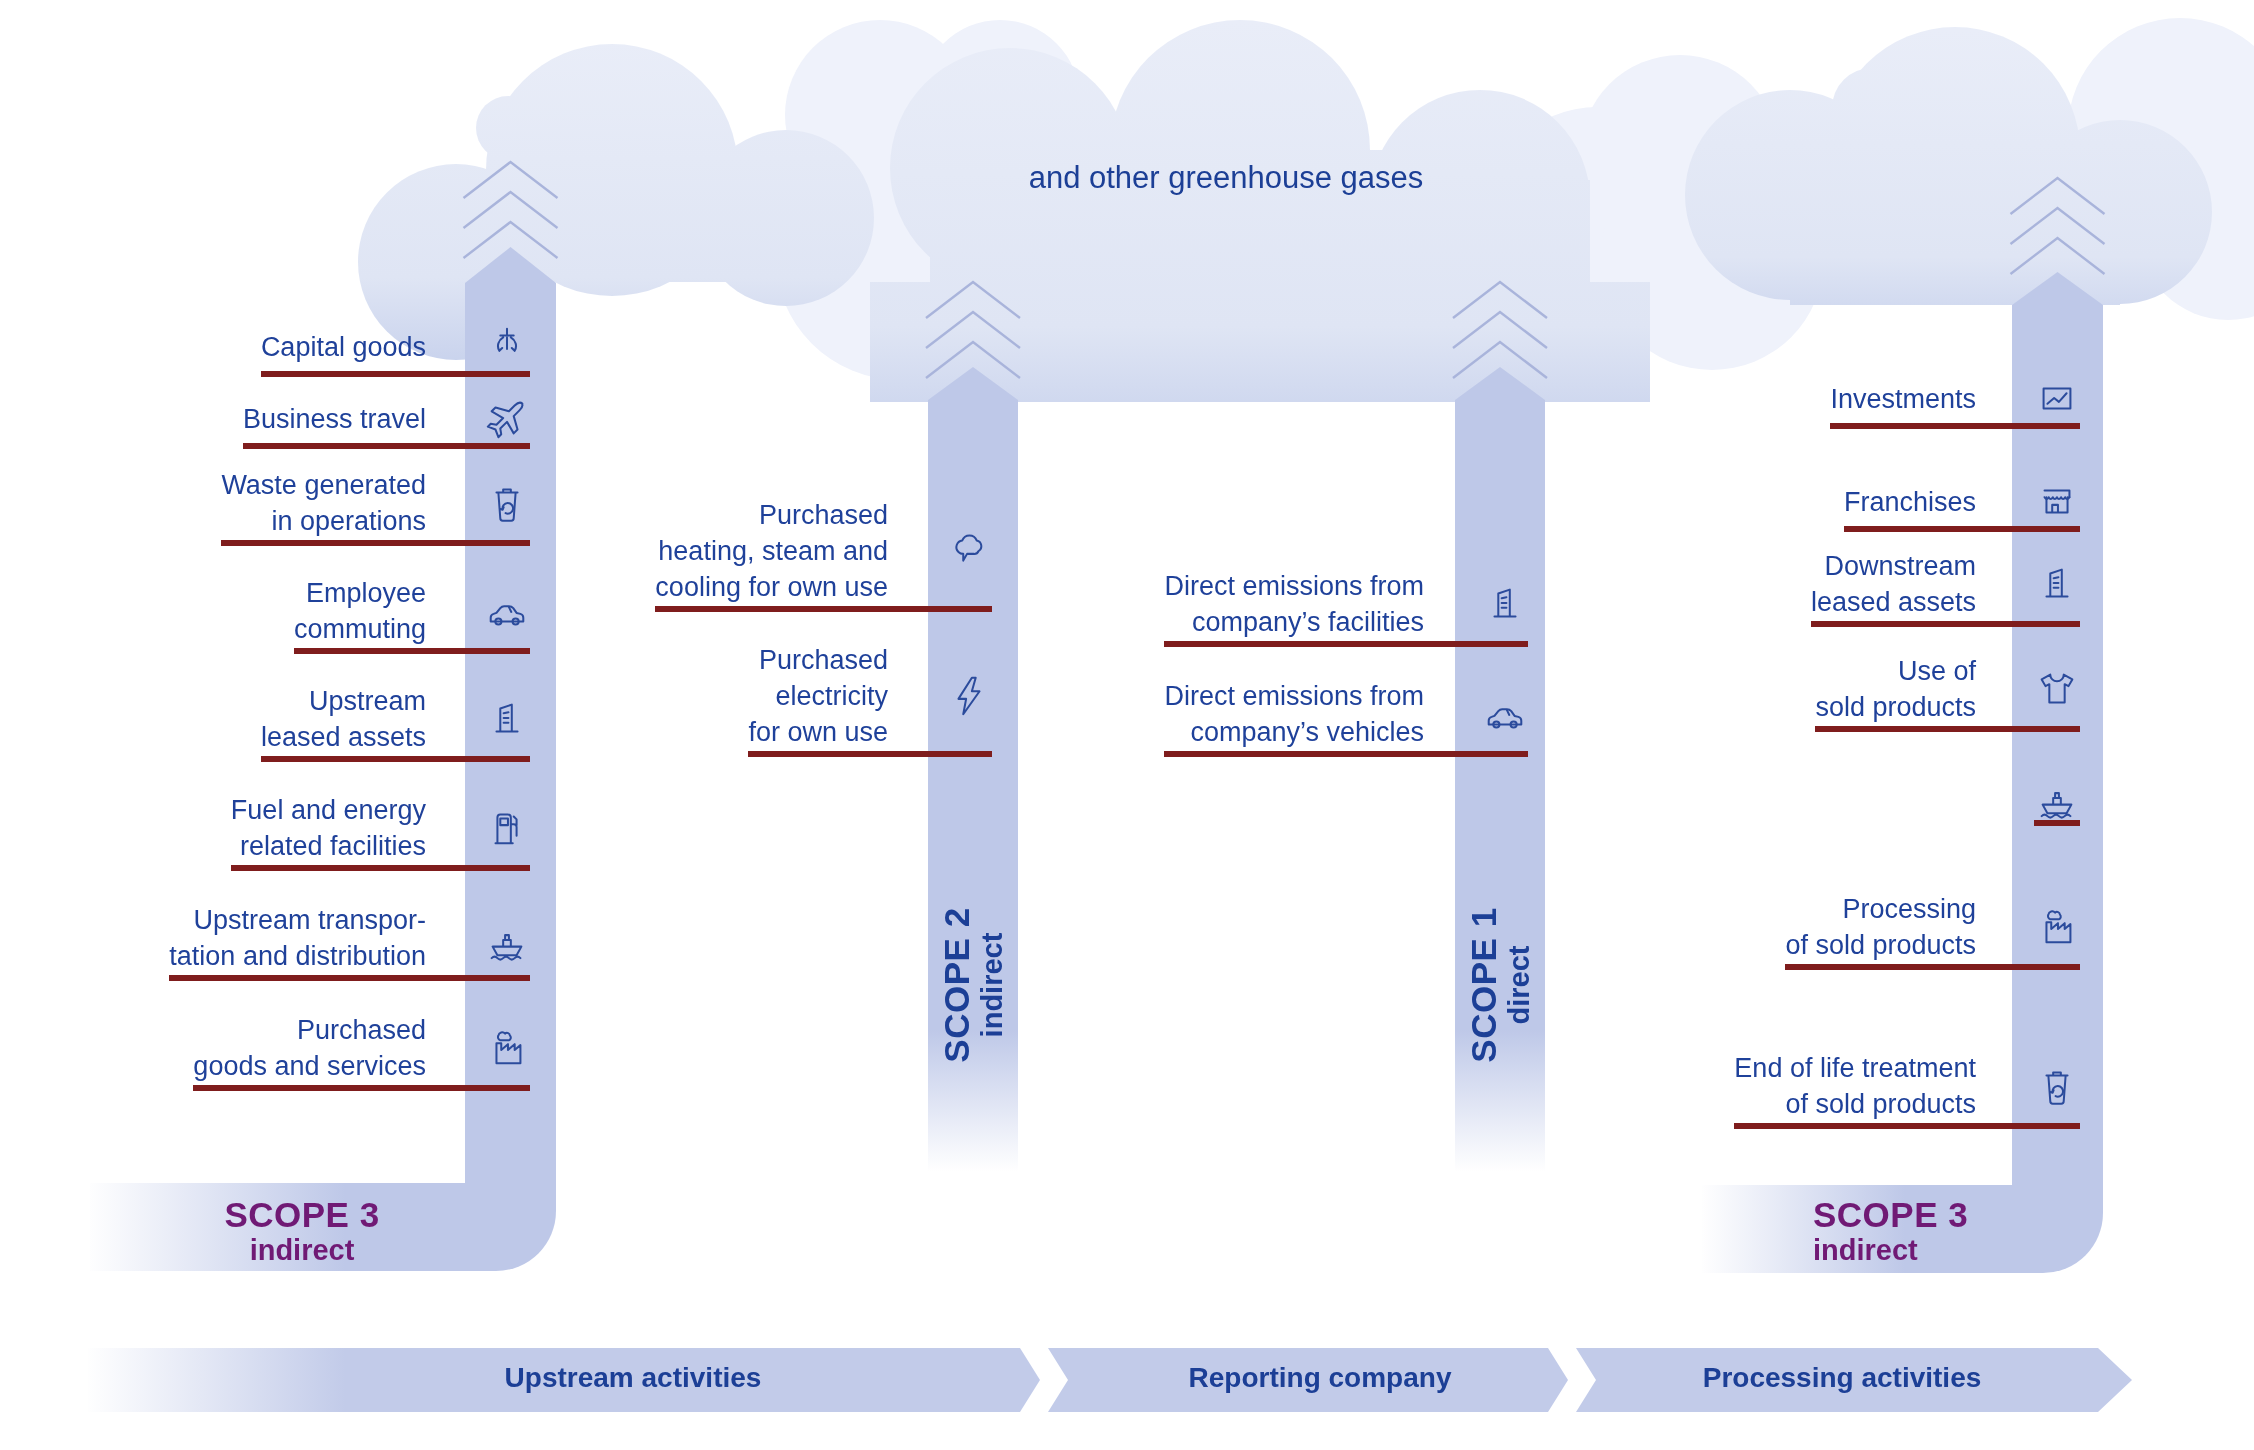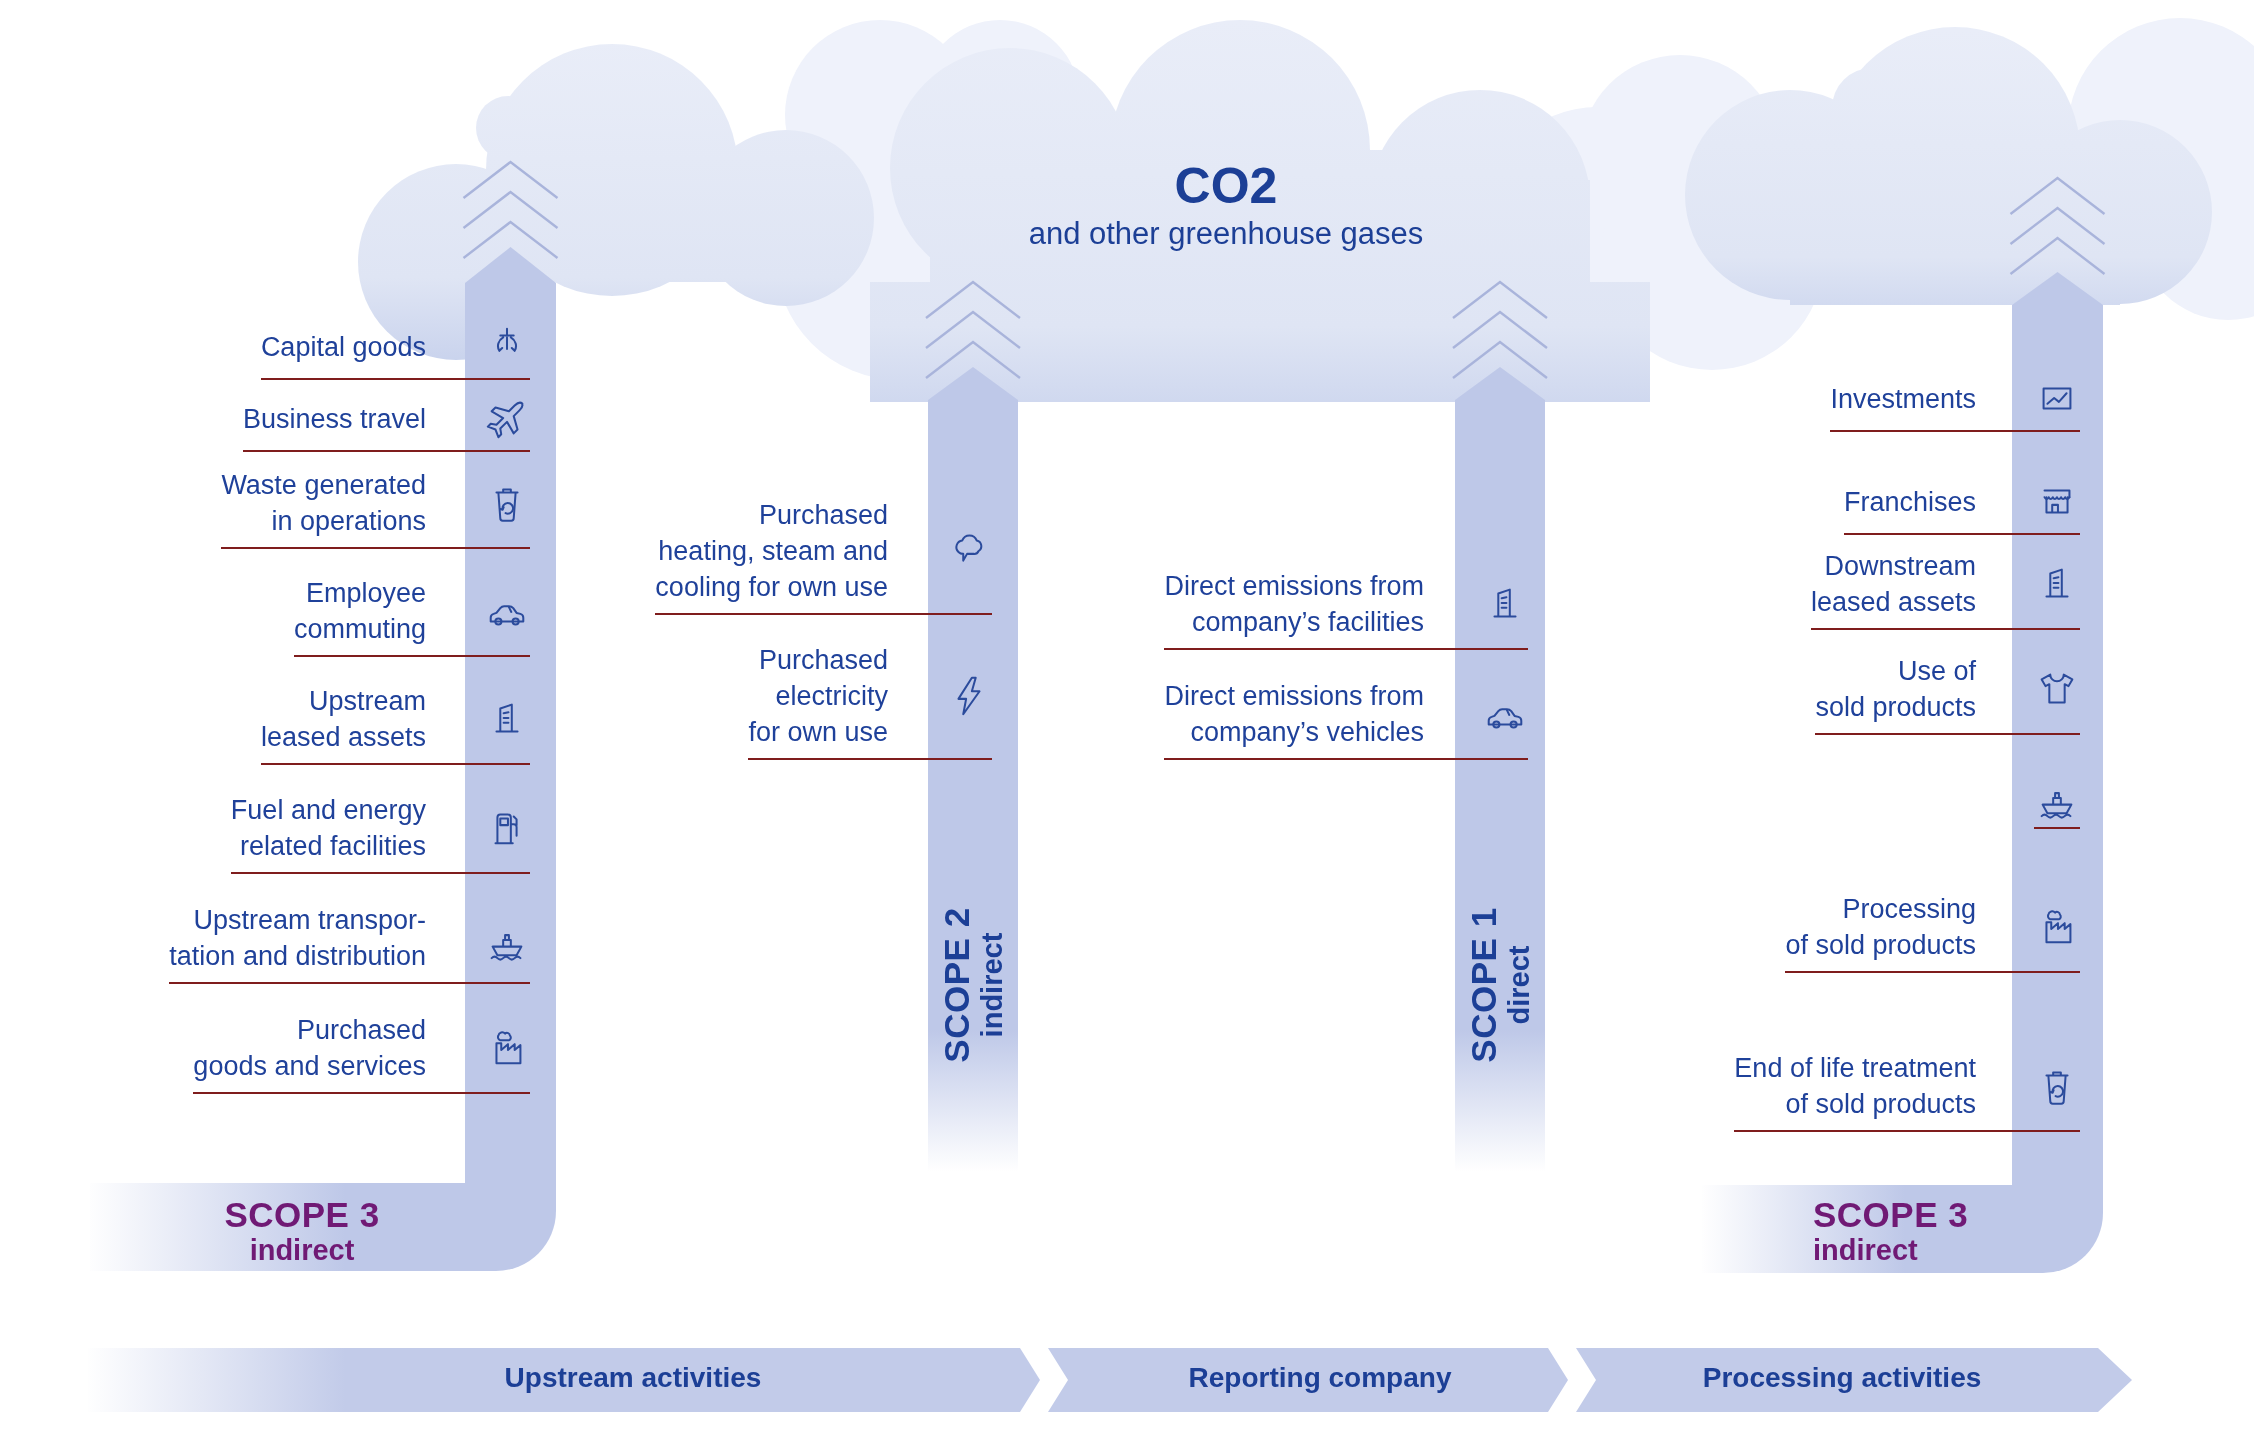--- a/index.html
+++ b/index.html
@@ -1,20 +1,20 @@
 <!DOCTYPE html>
 <html><head>
 <meta charset="utf-8">
 <style>
   html,body{margin:0;padding:0;}
   body{width:2254px;height:1450px;position:relative;overflow:hidden;background:#ffffff;
        font-family:"Liberation Sans", sans-serif;}
   #bg{position:absolute;left:0;top:0;width:2254px;height:1450px;}
   .row{position:absolute;display:flex;align-items:center;
-       border-bottom:2px solid #7f1d1d;padding-bottom:8px;}
+       border-bottom:6px solid #7f1d1d;padding-bottom:1px;}
   .row-label{font-size:27px;line-height:36px;color:#1f419a;text-align:right;
              white-space:pre-line;margin-right:58px;}
   .row-icon{width:46px;height:46px;flex:0 0 46px;}
   .row-icon svg{width:46px;height:46px;display:block;stroke:#2b4b9c;fill:none;
                 stroke-width:2.1;stroke-linecap:round;stroke-linejoin:round;}
   .vlabel{position:absolute;width:220px;height:72px;transform:rotate(-90deg);
           display:flex;flex-direction:column;justify-content:center;align-items:center;
           color:#1c3f96;}
   .corner-label{position:absolute;color:#701a75;}
   .c1,.v1{font-size:35px;font-weight:bold;line-height:38px;letter-spacing:0.5px;}
@@ -182,21 +182,20 @@
         <path d="M11 12h26v7M13 19v16h22V19M19 27h6v8h-6z"></path>
         <path d="M11 19c1.5 2.5 3 2.5 4.3 0 1.4 2.5 2.9 2.5 4.3 0 1.4 2.5 2.9 2.5 4.3 0 1.4 2.5 2.9 2.5 4.3 0 1.4 2.5 2.9 2.5 4.3 0 1.3 2.5 2.8 2.5 4.5 0"></path>
       </g>
     <g id="i-tshirt">
         <path d="M17 9l-9 5 4 7 4-2v19h16V19l4 2 4-7-9-5a7 7 0 0 1-14 0z"></path>
       </g>
   </defs>
 </svg>
 
 <div class="title-block">
-  <div class="title-main">CO2</div>
   <div class="title-sub">and other greenhouse gases</div>
 </div>
 
 <div class="row" style="top:324px;right:1724px">
   <div class="row-label">Capital goods</div>
   <div class="row-icon">
       <svg viewBox="0 0 48 48">
         <use href="#i-claw"></use>
       </svg>
     </div>

